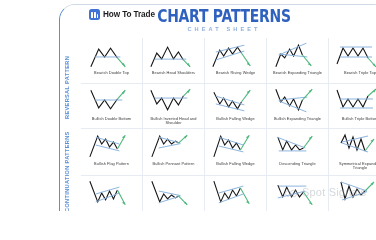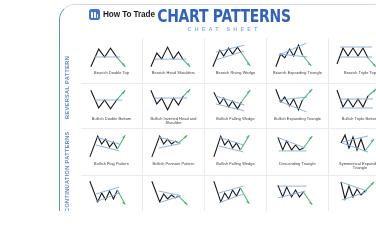--- a/index.html
+++ b/index.html
@@ -378,14 +378,23 @@
             <line x1="36" y1="13" x2="45" y2="4" stroke="#4cb87a" stroke-width="1.1"></line>
             <polygon points="45,4 41.5,5.8 43.4,7.2" fill="#4cb87a"></polygon>
           </svg>
         </div>
         <div class="caption"></div>
       </div>
     </div>
 
   </div>
 
+  <div class="watermark">
+    <span class="wm-logo">
+      <svg viewBox="0 0 16 13" width="16" height="13">
+        <path d="M2 6.5 L5 3 L8 6.5 L5 10 Z" fill="none" stroke="#9aa3ab" stroke-width="1"></path>
+        <circle cx="10.5" cy="6.5" r="3.2" fill="none" stroke="#9aa3ab" stroke-width="1"></circle>
+      </svg>
+    </span>
+    <span class="wm-text">Spot Signals</span>
+  </div>
 
 </div>
 
 </body></html>

